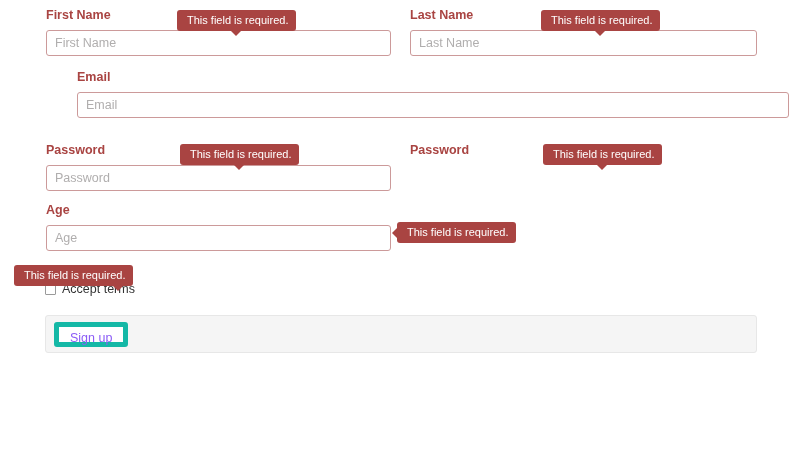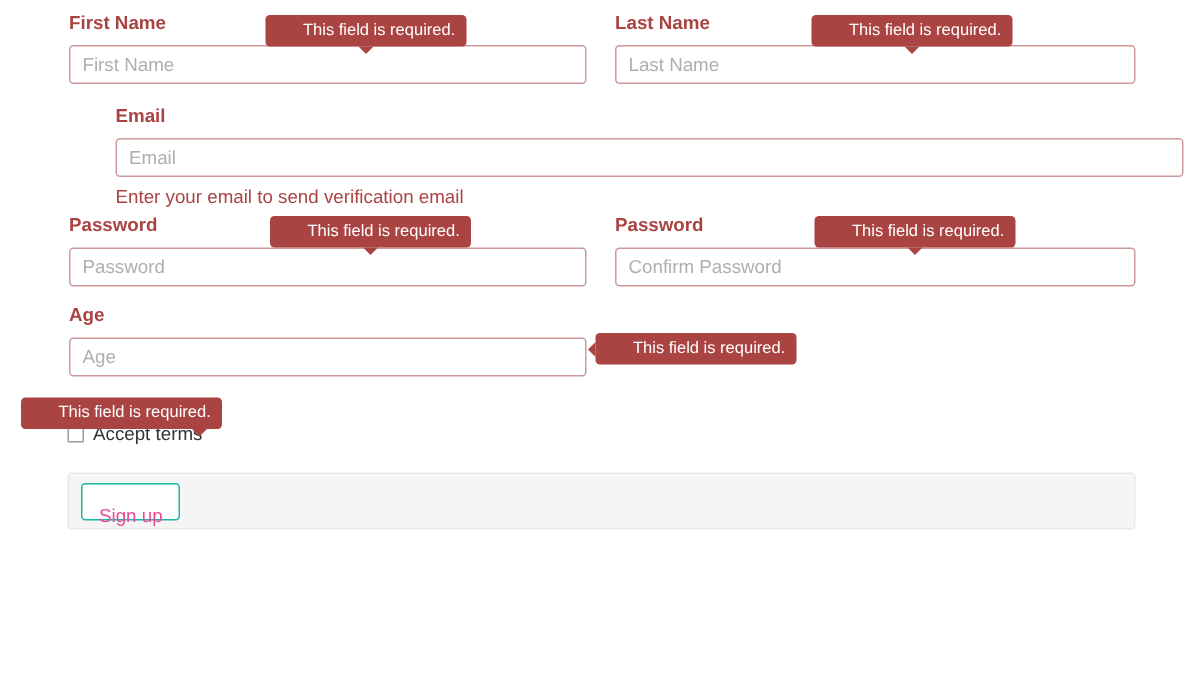--- a/index.html
+++ b/index.html
@@ -68,21 +68,21 @@
   }
 
   
   .tooltip-box {
     position: absolute;
     background: #a94442;
     color: #ffffff;
     font-size: 11px;
     line-height: 12px;
     font-family: "Liberation Sans", sans-serif;
-    padding: 4px 7px 5px 25px;
+    padding: 4px 7px 5px 10px;
     border-radius: 3px;
     white-space: nowrap;
     z-index: 20;
   }
   
   .tooltip-box.arrow-down::after {
     content: "";
     position: absolute;
     bottom: -5px;
     left: 50%;
@@ -151,26 +151,26 @@
     height: 38px;
     background: #f5f5f5;
     border: 1px solid #e7e7e7;
     border-radius: 3px;
   }
   .signup-button {
     position: absolute;
     left: 8px;
     top: 6px;
     height: 25px;
-    padding: 10px 11px;
-    font-family: "Liberation Sans", sans-serif;
-    font-size: 12.5px;
-    color: #ec4899;
-    background: #ffffff;
-    border: 1px solid #14b8a6;
+    padding: 0 11px;
+    font-family: "Liberation Sans", sans-serif;
+    font-size: 12.5px;
+    color: #8b5cf6;
+    background: #ffffff;
+    border: 5px solid #14b8a6;
     border-radius: 3px;
     cursor: pointer;
     line-height: 23px;
   }
 </style>
 </head>
 <body>
 
 <div class="form-root">
 
@@ -189,34 +189,32 @@
   </div>
 
   <div class="tooltip-box arrow-down" style="left:177px; top:10px;">This field is required.</div>
 
   <div class="tooltip-box arrow-down" style="left:541px; top:10px;">This field is required.</div>
 
   <div class="row" style="top:70px;">
     <div class="col-full">
       <label class="field-label">Email</label>
       <input class="field-input" type="text" placeholder="Email" style="">
-      <span class="help-text">Enter your email to send verification email</span>
     </div>
   </div>
 
   <div class="row" style="top:143px;">
 
     <div class="col-half-left">
       <label class="field-label">Password</label>
       <input class="field-input" type="password" placeholder="Password" style="">
     </div>
 
     <div class="col-half-right">
       <label class="field-label">Password</label>
-      <input class="field-input" type="password" placeholder="Confirm Password" style="">
     </div>
 
   </div>
 
   <div class="tooltip-box arrow-down" style="left:180px; top:144px;">This field is required.</div>
 
   <div class="tooltip-box arrow-down" style="left:543px; top:144px;">This field is required.</div>
 
   <div class="row" style="top:203px;">
     <div class="col-half-left">

